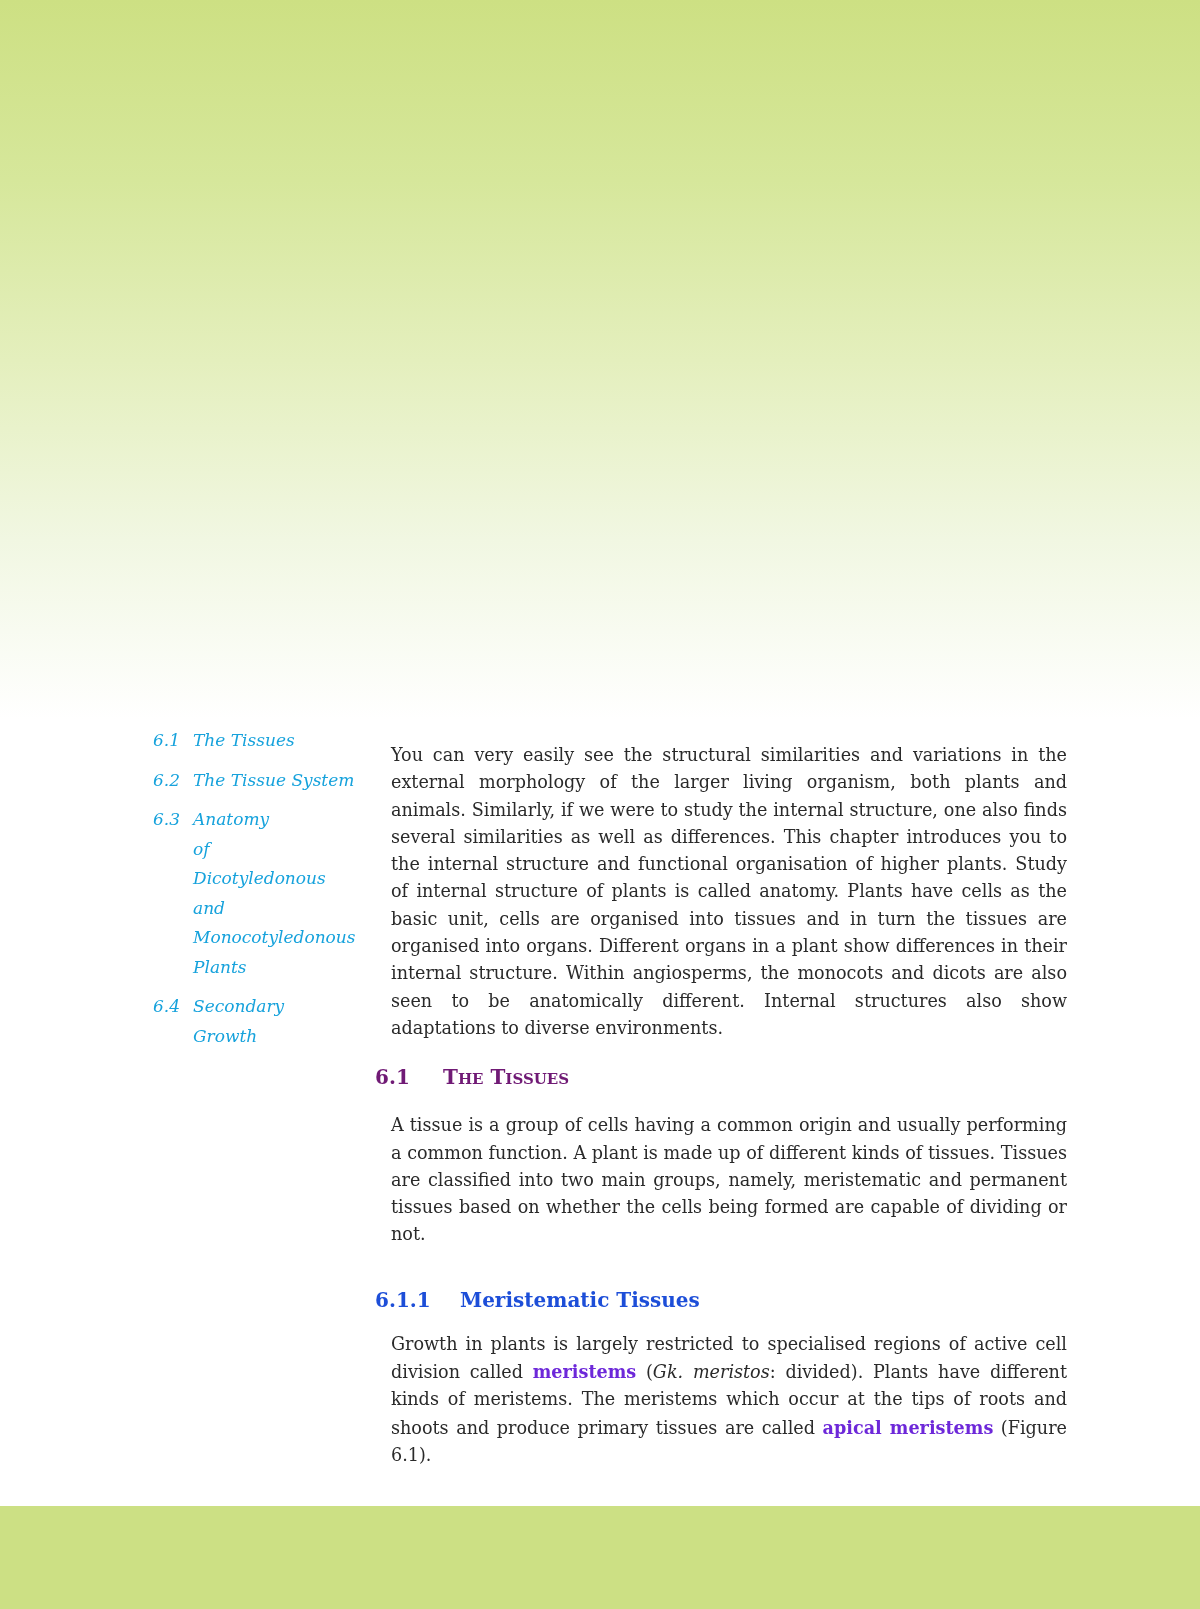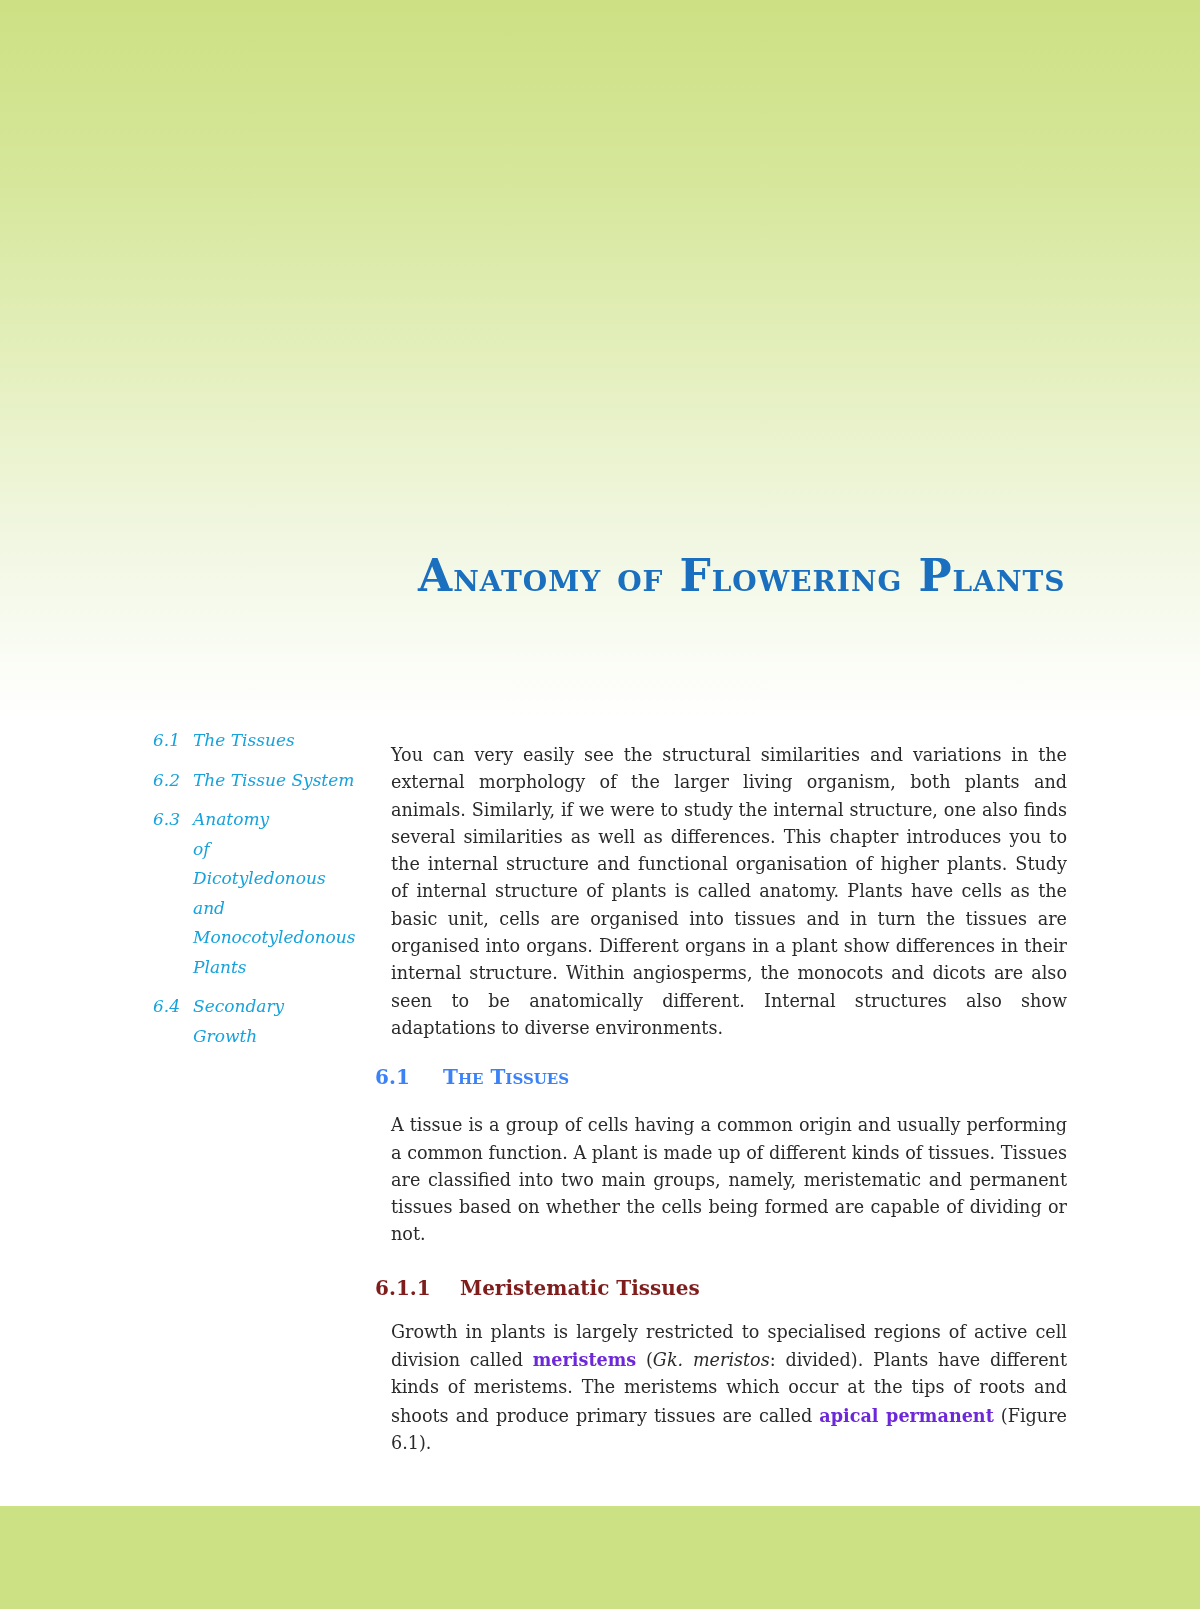--- a/index.html
+++ b/index.html
@@ -37,43 +37,40 @@
   .sidebar .num { width: 40px; flex: none; }
   .sidebar .label { flex: 1; }
 
   .main {
     position: absolute; left: 375px; top: 726px; width: 708px;
     color: #2a2a2a; font-size: 17.6px; line-height: 27.3px;
     font-family: "DejaVu Serif", serif;
   }
   .main p { margin: 16px; text-align: justify; }
   .section-heading {
-    color: #3b82f6; font-weight: bold; font-size: 20px;
+    color: #701a75; font-weight: bold; font-size: 20px;
     margin: 20px 0 18px 0; line-height: 30px; white-space: nowrap;
   }
   .section-heading .num { display: inline-block; width: 68px; }
   .section-heading .sc-big { font-size: 20px; }
   .section-heading .sc-small { font-size: 15px; }
   .subsection-heading {
-    color: #7f1d1d; font-weight: bold; font-size: 20px;
-    margin: 24px 0 14px 0; line-height: 30px; white-space: nowrap;
+    color: #1d4ed8; font-weight: bold; font-size: 20px;
+    margin: 36px 0 14px 0; line-height: 30px; white-space: nowrap;
   }
   .subsection-heading .num { display: inline-block; width: 85px; }
   b { font-weight: bold; color: #6d28d9; }
   i { font-style: italic; }
 </style>
 </head>
 <body>
 
 <div class="top-gradient"></div>
 
 <div class="chapter-title">
-  <div class="line line2">
-    <span>A</span><span class="sc">NATOMY</span><span class="gap-sm"></span><span class="sc">OF</span><span class="gap-sm"></span><span>F</span><span class="sc">LOWERING</span><span class="gap-sm"></span><span>P</span><span class="sc">LANTS</span>
-  </div>
 </div>
 
 <nav class="sidebar">
   <div class="item">
     <span class="num">6.1</span>
     <span class="label">The Tissues</span>
   </div>
   <div class="item">
     <span class="num">6.2</span>
     <span class="label">The Tissue System</span>
@@ -92,16 +89,16 @@
   <p>You can very easily see the structural similarities and variations in the external morphology of the larger living organism, both plants and animals. Similarly, if we were to study the internal structure, one also finds several similarities as well as differences. This chapter introduces you to the internal structure and functional organisation of higher plants. Study of internal structure of plants is called anatomy. Plants have cells as the basic unit, cells are organised into tissues and in turn the tissues are organised into organs. Different organs in a plant show differences in their internal structure. Within angiosperms, the monocots and dicots are also seen to be anatomically different. Internal structures also show adaptations to diverse environments.</p>
 
   <h2 class="section-heading">
     <span class="num">6.1</span><span class="sc-big">T</span><span class="sc-small">HE</span> <span class="sc-big">T</span><span class="sc-small">ISSUES</span>
   </h2>
   <p>A tissue is a group of cells having a common origin and usually performing a common function. A plant is made up of different kinds of tissues. Tissues are classified into two main groups, namely, meristematic  and permanent tissues based on whether the cells being formed are capable of dividing or not.</p>
 
   <h3 class="subsection-heading">
     <span class="num">6.1.1</span><span>Meristematic Tissues</span>
   </h3>
-  <p><span>Growth in plants is largely restricted to specialised regions of active cell division called </span><b>meristems</b><span> (</span><i>Gk. meristos</i><span>: divided). Plants have different kinds of meristems. The meristems which occur at the tips of roots and shoots and produce primary tissues are called </span><b>apical permanent</b><span> (Figure 6.1).</span></p>
+  <p><span>Growth in plants is largely restricted to specialised regions of active cell division called </span><b>meristems</b><span> (</span><i>Gk. meristos</i><span>: divided). Plants have different kinds of meristems. The meristems which occur at the tips of roots and shoots and produce primary tissues are called </span><b>apical meristems</b><span> (Figure 6.1).</span></p>
 </main>
 
 <div class="bottom-band"></div>
 
 </body></html>

